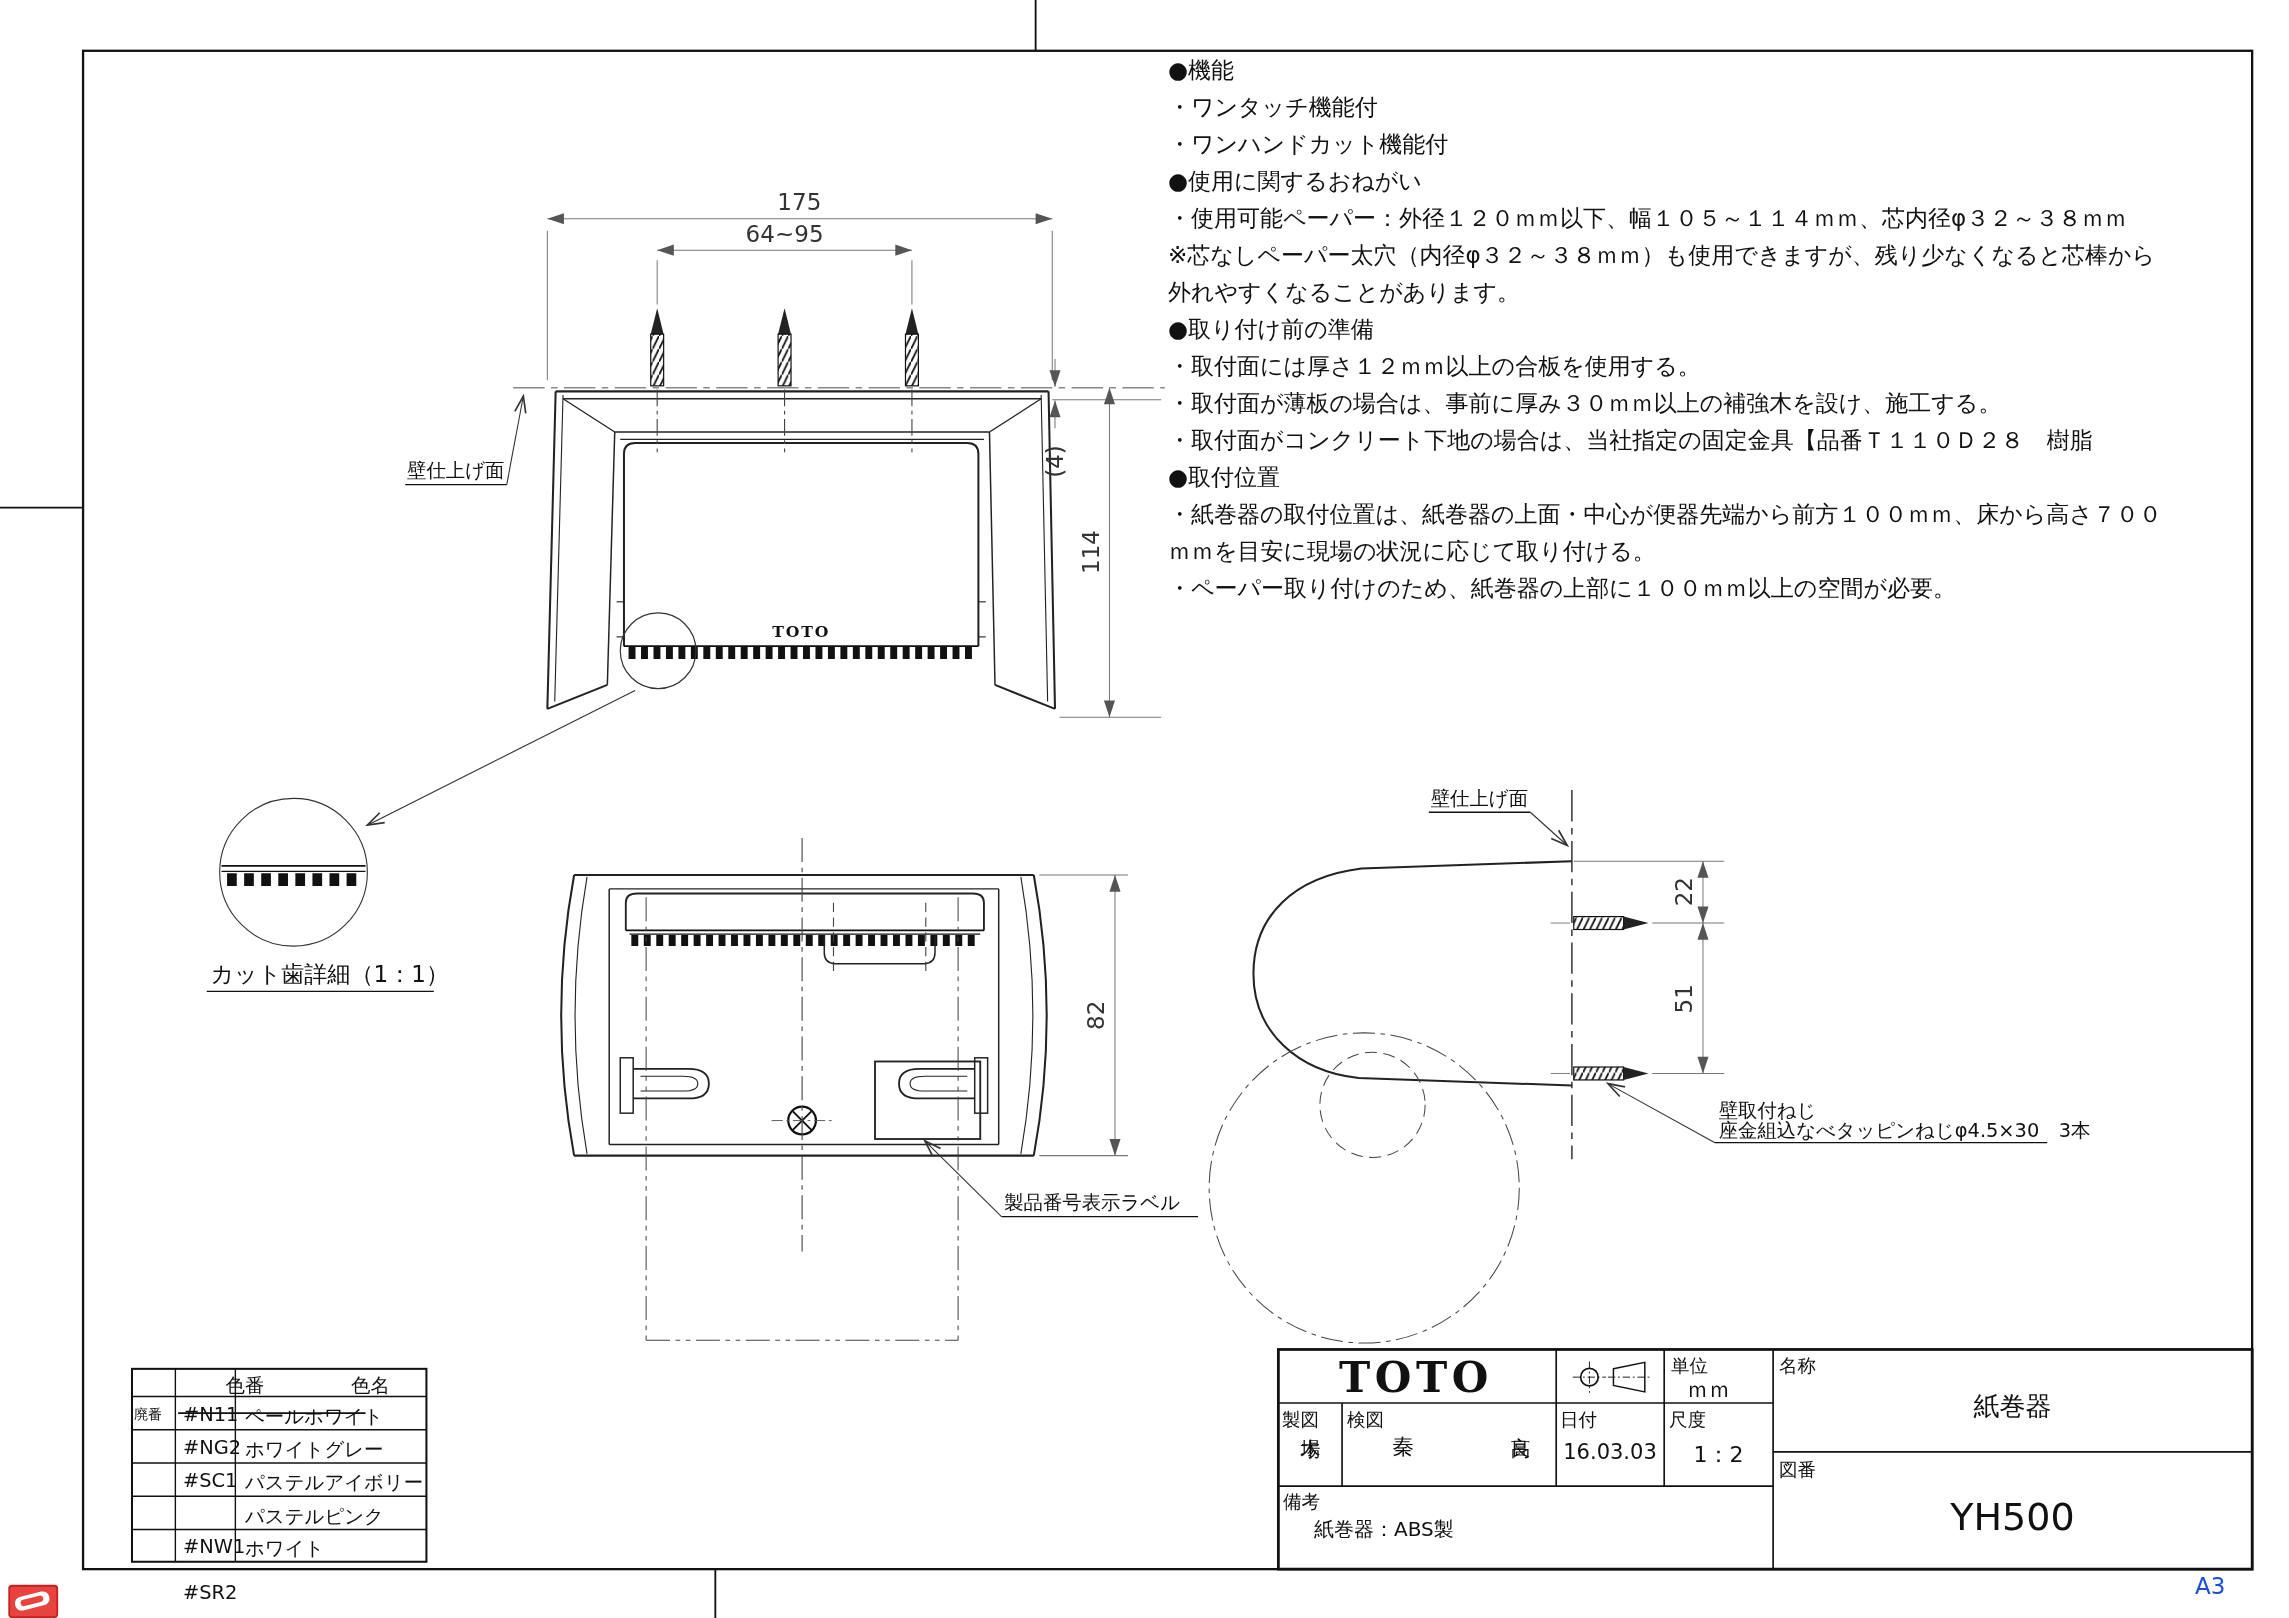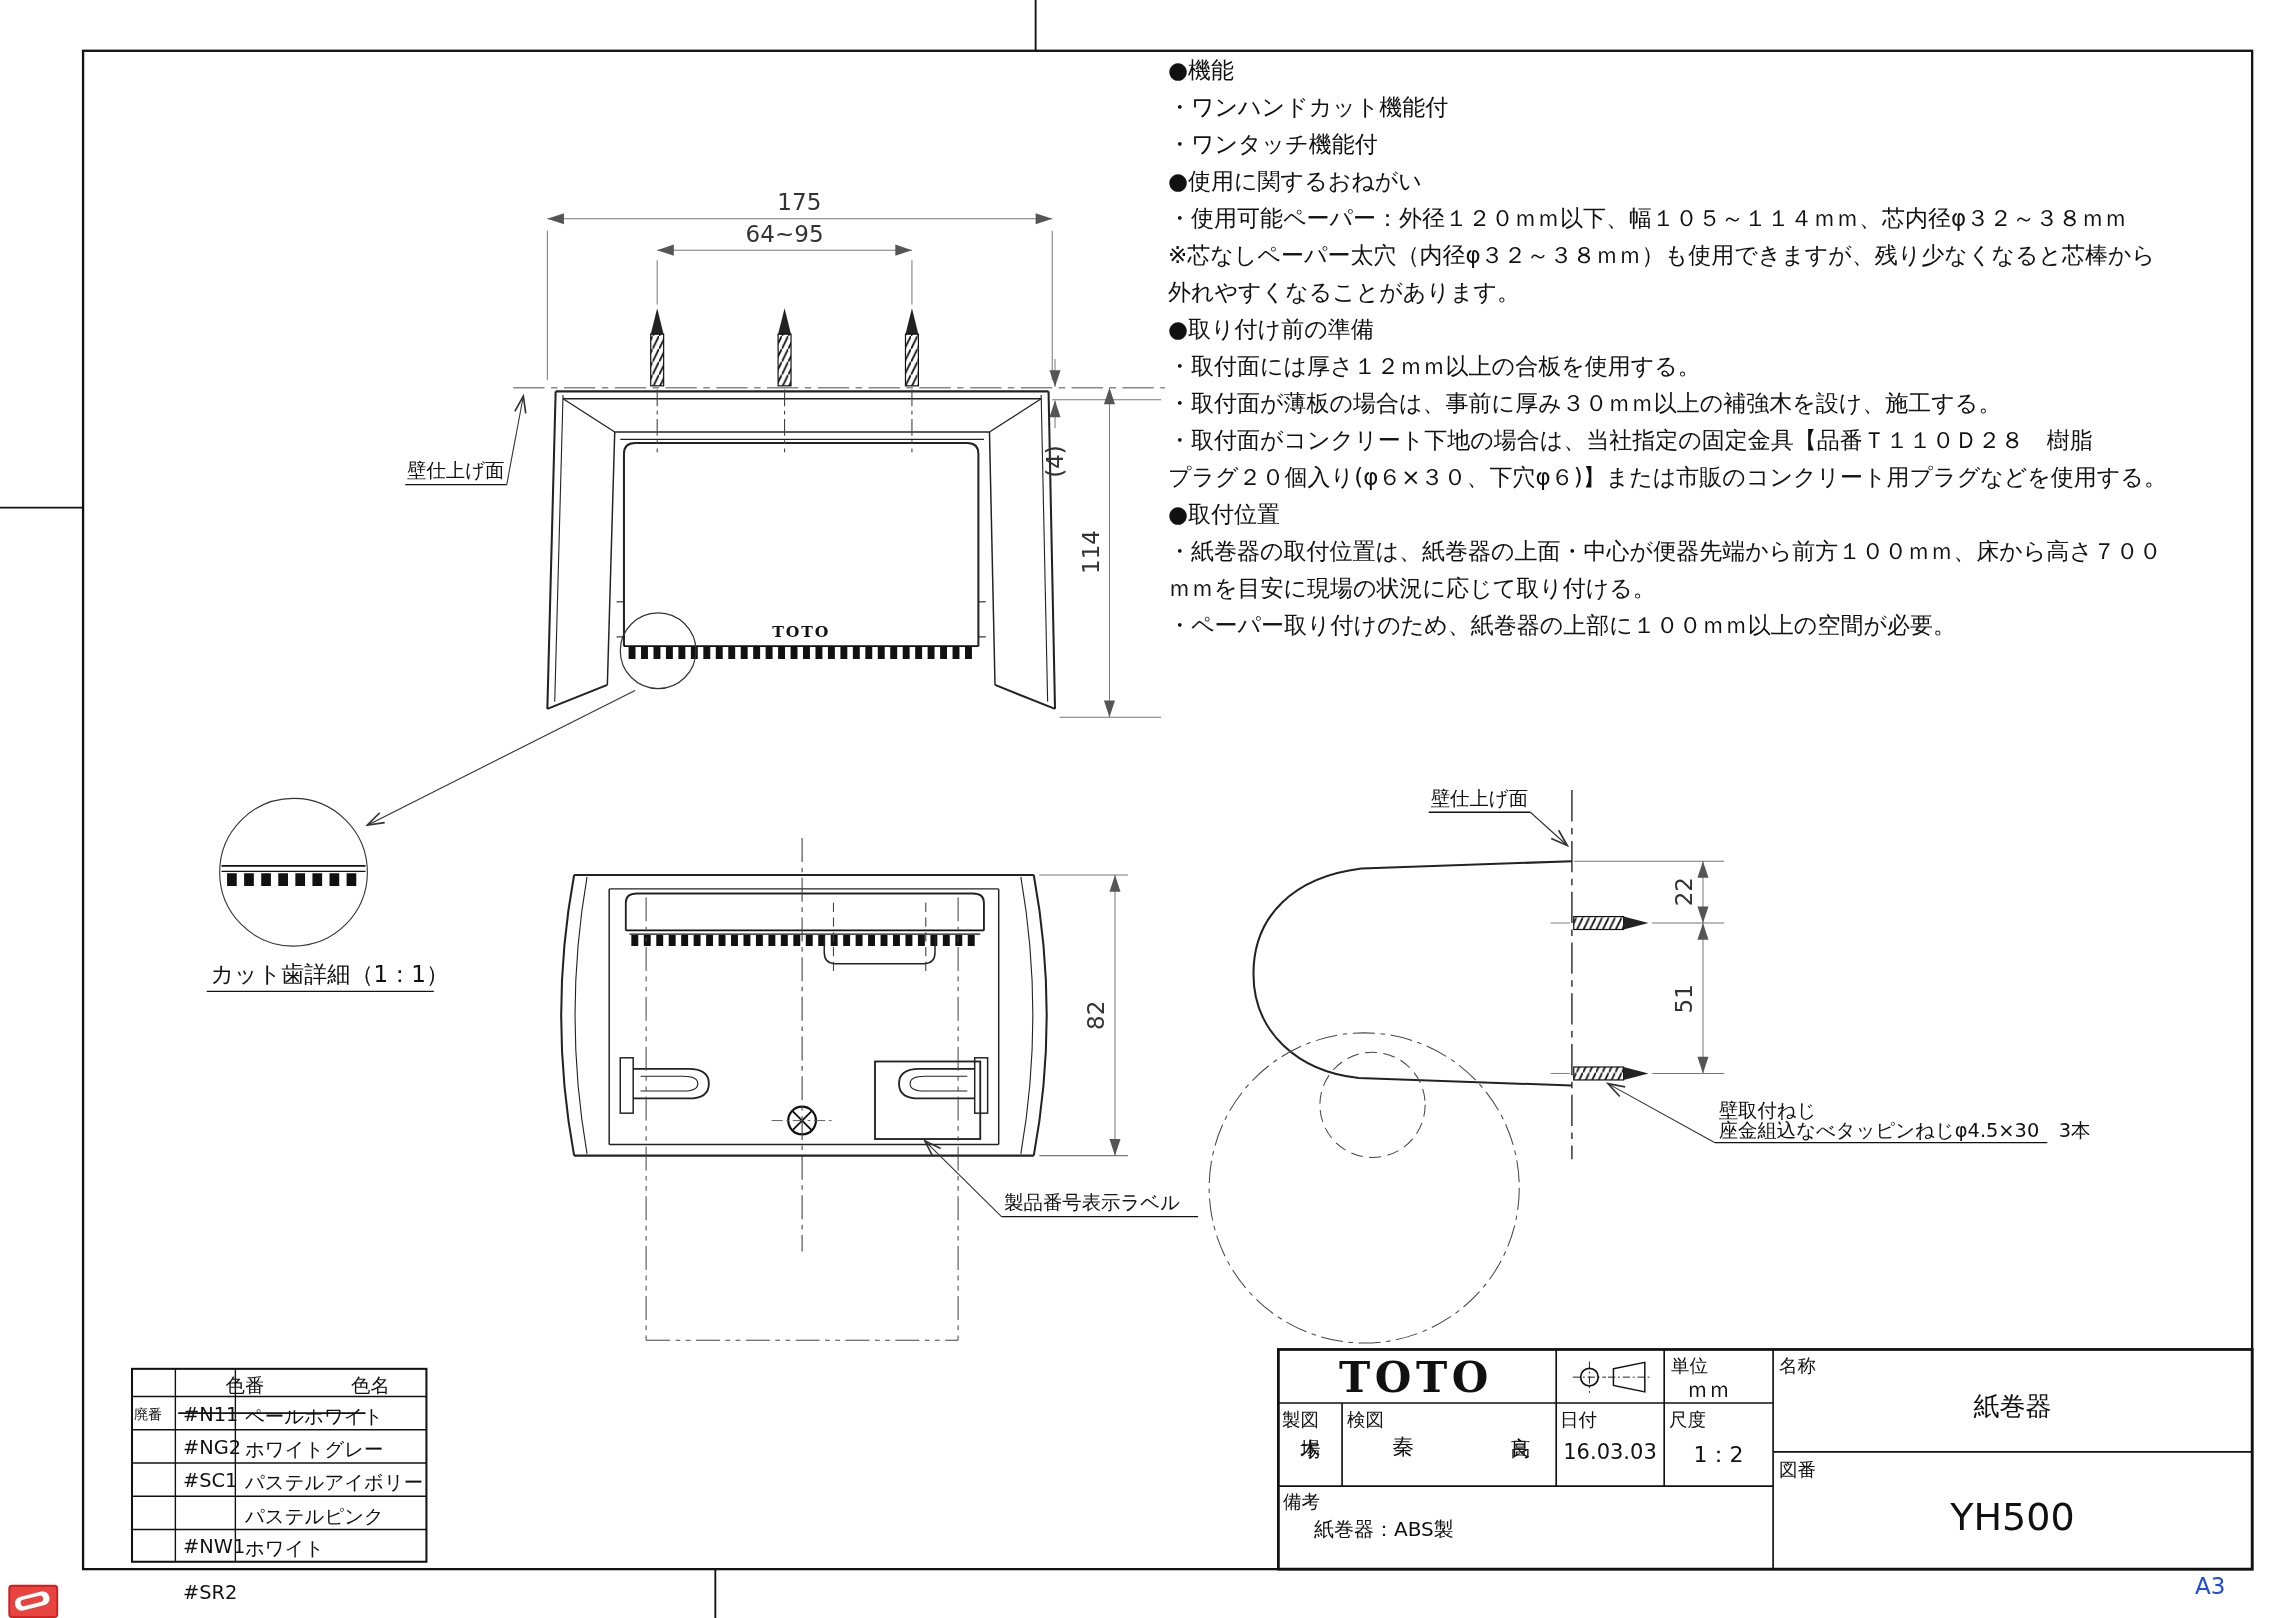--- a/index.html
+++ b/index.html
@@ -257,35 +257,34 @@
       <line x1="1704" y1="1492" x2="1740" y2="1492" stroke-width="1" stroke-dasharray="8 3 2 3"></line>
       <line x1="1722" y1="1475" x2="1722" y2="1509" stroke-width="1" stroke-dasharray="8 3 2 3"></line>
       <polygon points="1748,1483 1782,1476 1782,1508 1748,1501" stroke-width="1.6"></polygon>
       <line x1="1742" y1="1492" x2="1790" y2="1492" stroke-width="1" stroke-dasharray="8 3 2 3"></line>
     </g>
   </svg>
 
   <div class="abs notes">
     <div class="note-sec">
       <div class="note-h">●機能</div>
+      <div class="note-l">・ワンタッチ機能付</div>
       <div class="note-l">・ワンハンドカット機能付</div>
-      <div class="note-l">・ワンタッチ機能付</div>
     </div>
     <div class="note-sec">
       <div class="note-h">●使用に関するおねがい</div>
       <div class="note-l">・使用可能ペーパー：外径１２０ｍｍ以下、幅１０５～１１４ｍｍ、芯内径φ３２～３８ｍｍ</div>
       <div class="note-l">※芯なしペーパー太穴（内径φ３２～３８ｍｍ）も使用できますが、残り少なくなると芯棒から</div>
       <div class="note-l">外れやすくなることがあります。</div>
     </div>
     <div class="note-sec">
       <div class="note-h">●取り付け前の準備</div>
       <div class="note-l">・取付面には厚さ１２ｍｍ以上の合板を使用する。</div>
       <div class="note-l">・取付面が薄板の場合は、事前に厚み３０ｍｍ以上の補強木を設け、施工する。</div>
       <div class="note-l">・取付面がコンクリート下地の場合は、当社指定の固定金具【品番Ｔ１１０Ｄ２８　樹脂</div>
-      <div class="note-l">プラグ２０個入り(φ６×３０、下穴φ６)】または市販のコンクリート用プラグなどを使用する。</div>
     </div>
     <div class="note-sec">
       <div class="note-h">●取付位置</div>
       <div class="note-l">・紙巻器の取付位置は、紙巻器の上面・中心が便器先端から前方１００ｍｍ、床から高さ７００</div>
       <div class="note-l">ｍｍを目安に現場の状況に応じて取り付ける。</div>
       <div class="note-l">・ペーパー取り付けのため、紙巻器の上部に１００ｍｍ以上の空間が必要。</div>
     </div>
   </div>
 
   <div>

